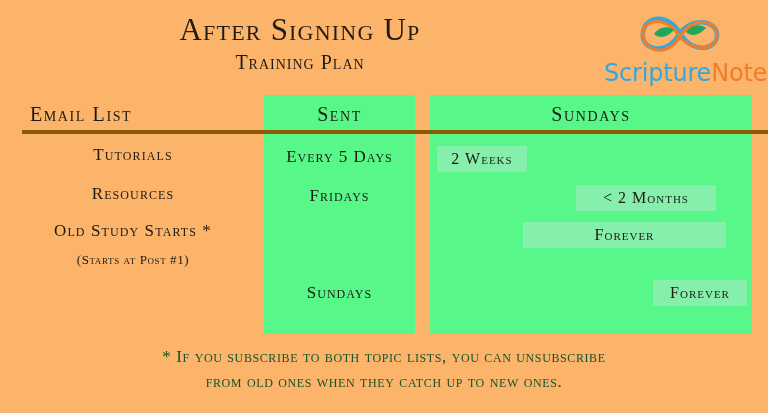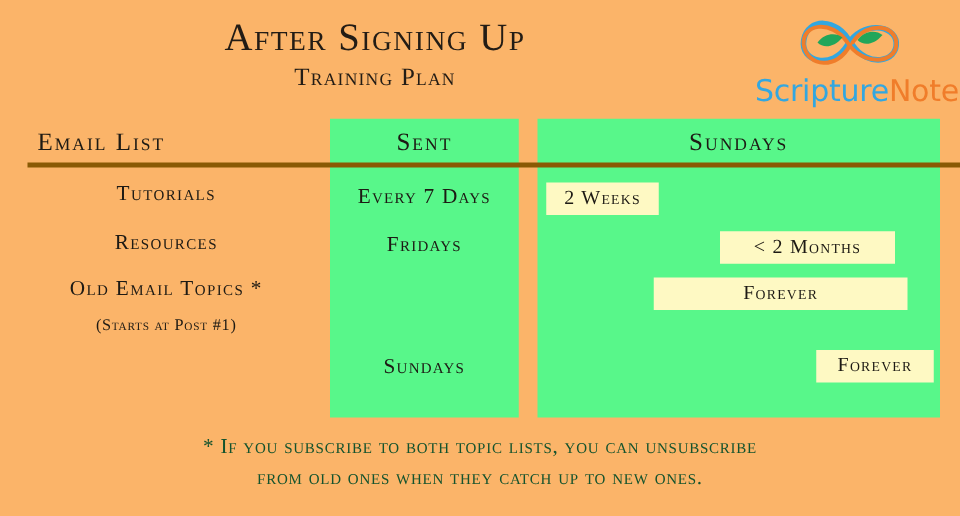--- a/index.html
+++ b/index.html
@@ -135,21 +135,21 @@
     font-size: 17px;
     font-variant: small-caps;
     letter-spacing: 1px;
     color: #1d1a14;
     white-space: nowrap;
   }
 
   
   .dur-bar {
     position: absolute;
-    background: #fef9c3;
+    background: #86efac;
     color: #1d1a14;
     font-size: 16px;
     font-variant: small-caps;
     letter-spacing: 1px;
     text-align: center;
     line-height: 26px;
     height: 26px;
     white-space: nowrap;
   }
 
@@ -195,31 +195,31 @@
 
   <div class="col-head" id="head-email">Email List</div>
   <div class="col-head" id="head-sent">Sent</div>
   <div class="col-head" id="head-dur">Sundays</div>
 
   <div class="rule"></div>
 
   <div class="row-label" style="top:146px;">
     <span class="main">Tutorials</span>
   </div>
-  <div class="row-sent" style="top:147px;">Every 7 Days</div>
+  <div class="row-sent" style="top:147px;">Every 5 Days</div>
   <div class="dur-bar" id="bar0" style="left: 437px; width: 90px; top: 146px;">2 Weeks</div>
 
   <div class="row-label" style="top:185px;">
     <span class="main">Resources</span>
   </div>
   <div class="row-sent" style="top:186px;">Fridays</div>
   <div class="dur-bar" id="bar1" style="left: 548px; width: 140px; top: 185px; margin-left: 28px;">&lt; 2 Months</div>
 
   <div class="row-label" style="top:222px;">
-    <span class="main">Old Email Topics *</span>
+    <span class="main">Old Study Starts *</span>
     <span class="note">(Starts at Post #1)</span>
   </div>
   <div class="dur-bar" id="bar2" style="left: 523px; width: 203px; top: 222px;">Forever</div>
 
   <div class="row-sent" style="top:283px;">Sundays</div>
   <div class="dur-bar" id="bar3" style="left: 653px; width: 94px; top: 280px;">Forever</div>
 
   <div class="footnote">
     <span class="ln">* If you subscribe to both topic lists, you can unsubscribe</span>
     <span class="ln">from old ones when they catch up to new ones.</span>

